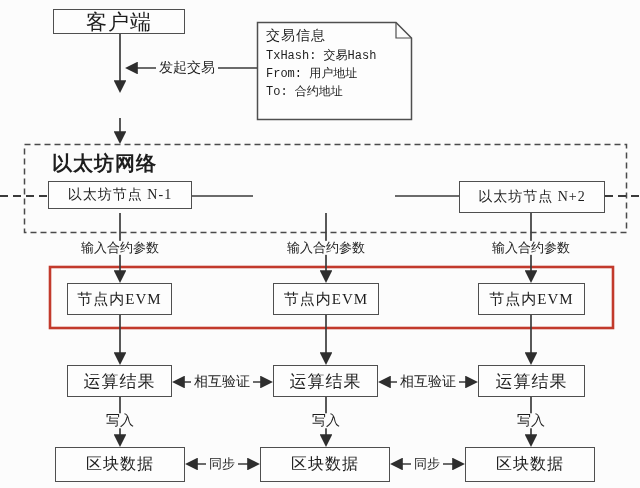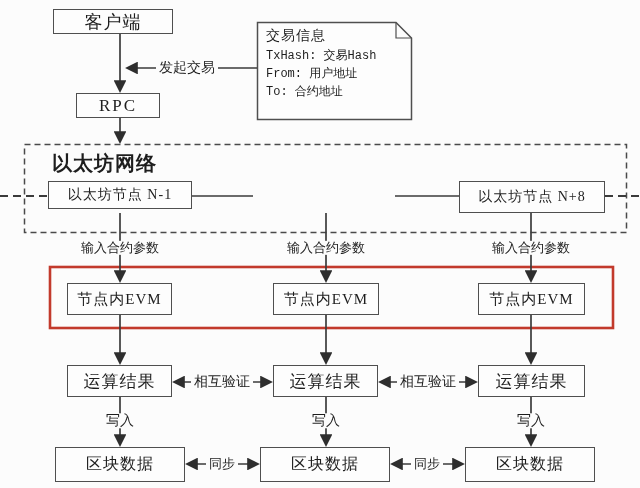--- a/index.html
+++ b/index.html
@@ -65,41 +65,38 @@
     <path d="M326,397 V445" stroke="#3b3b3b" stroke-width="1.7" fill="none" marker-end="url(#ah)"></path>
     <path d="M531,397 V445" stroke="#3b3b3b" stroke-width="1.7" fill="none" marker-end="url(#ah)"></path>
 
     <path d="M174,382 H271" stroke="#3b3b3b" stroke-width="1.7" fill="none" marker-start="url(#ah)" marker-end="url(#ah)"></path>
     <path d="M380,382 H476" stroke="#3b3b3b" stroke-width="1.7" fill="none" marker-start="url(#ah)" marker-end="url(#ah)"></path>
 
     <path d="M187,464 H258" stroke="#3b3b3b" stroke-width="1.7" fill="none" marker-start="url(#ah)" marker-end="url(#ah)"></path>
     <path d="M392,464 H463" stroke="#3b3b3b" stroke-width="1.7" fill="none" marker-start="url(#ah)" marker-end="url(#ah)"></path>
   </svg>
 
-  <div class="box" style="left:53px;top:9px;width:120px;height:25px;font-size:18px;">
+  <div class="box" style="left:53px;top:9px;width:132px;height:25px;font-size:21px;">
       <span>客户端</span>
-    </div>
-  <div class="box" style="left:76px;top:93px;width:84px;height:25px;font-size:17px;letter-spacing:2px;">
-      <span>RPC</span>
     </div>
 
   <div class="note-text" style="left:266px;top:27px;width:140px;">
     <div class="note-title">交易信息</div>
     <div class="note-line">TxHash: 交易Hash</div>
     <div class="note-line">From: 用户地址</div>
     <div class="note-line">To: 合约地址</div>
   </div>
 
   <div class="net-label" style="left:52px;top:150px;">以太坊网络</div>
 
   <div class="box" style="left:48px;top:181px;width:144px;height:28px;font-size:14px;">
       <span>以太坊节点 N-1</span>
     </div>
   <div class="box" style="left:459px;top:181px;width:146px;height:32px;font-size:14px;">
-      <span>以太坊节点 N+8</span>
+      <span>以太坊节点 N+2</span>
     </div>
 
   <div class="box" style="left:67px;top:283px;width:105px;height:32px;font-size:15px;">
       <span>节点内EVM</span>
     </div>
   <div class="box" style="left:273px;top:283px;width:106px;height:32px;font-size:15px;">
       <span>节点内EVM</span>
     </div>
   <div class="box" style="left:478px;top:283px;width:107px;height:32px;font-size:15px;">
       <span>节点内EVM</span>

